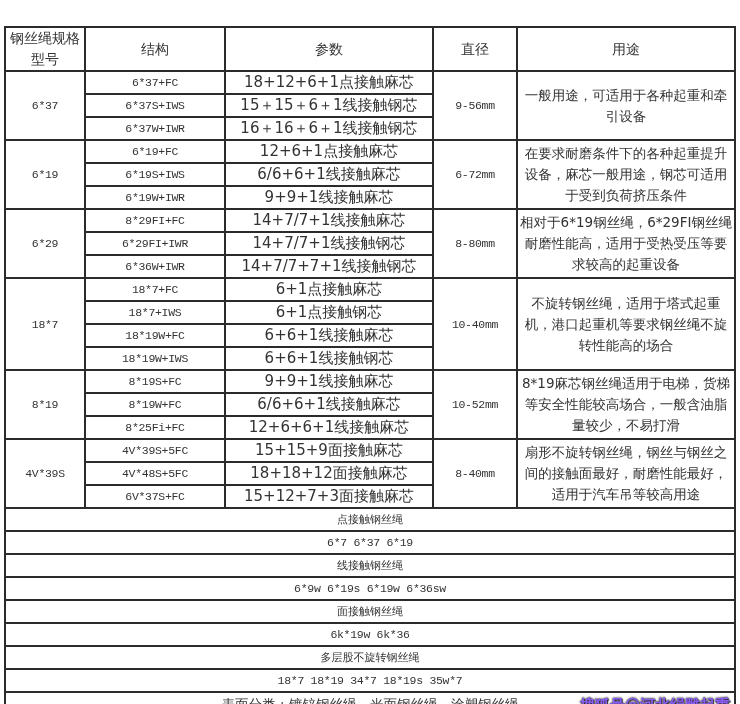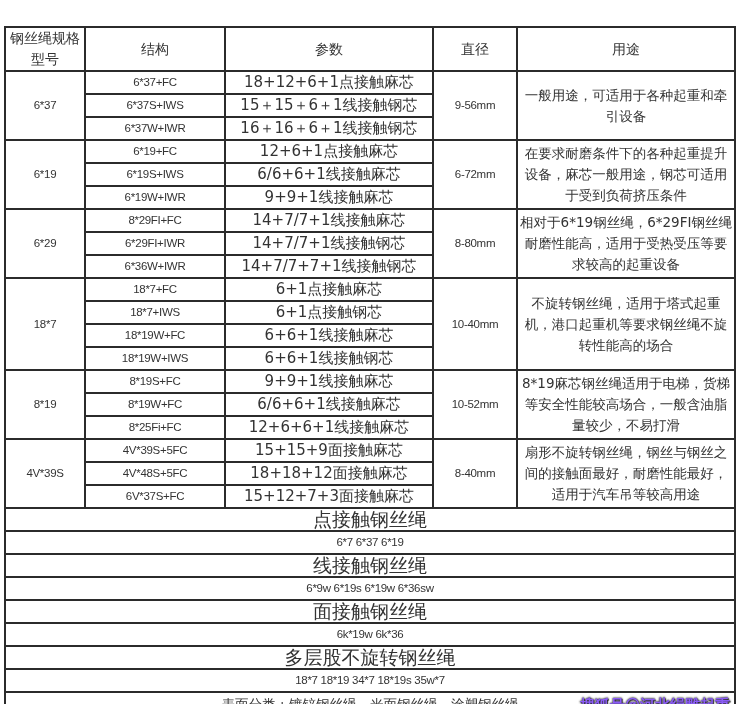--- a/index.html
+++ b/index.html
@@ -5,25 +5,25 @@
   html, body { margin: 0; padding: 0; background: #ffffff; }
   body { width: 740px; height: 704px; position: relative; overflow: hidden;
          font-family: "DejaVu Sans", "Liberation Sans", sans-serif; color: #333; }
   .wrap { position: absolute; left: 4px; top: 26px; width: 730px; }
   table.spec { border-collapse: collapse; width: 730px; table-layout: fixed; }
   table.spec td, table.spec th {
     border: 2px solid #2b2b2b; padding: 0 2px; text-align: center; vertical-align: middle;
     font-weight: normal; color: #333; line-height: 21px;
   }
   th { font-size: 14px; height: 41px; line-height: 19px; }
-  td.mono { font-family: Liberation Sans, sans-serif; font-size: 11.5px; letter-spacing: -0.3px; margin-left: 36px; }
+  td.mono { font-family: Liberation Mono, monospace; font-size: 11.5px; letter-spacing: -0.3px; margin-left: 36px; }
   td.cn { font-size: 15px; }
   td.use { font-size: 13.5px; line-height: 23px; padding: 0 3px; }
   tr.sub td { height: 21px; }
-  td.full { font-size: 19px; height: 21px; }
+  td.full { font-size: 11px; height: 21px; }
   td.full.mono { font-size: 11.5px; }
   td.footer { height: 23px; font-size: 13.5px; position: relative; border-radius: 9px; }
   .watermark { position: absolute; right: 4px; top: 2px; font-size: 15px; font-weight: bold;
                color: #8b5cf6; text-shadow: 0 0 2px #333, 0 0 2px #333, 1px 1px 1px #222; letter-spacing: 0px; }
 </style>
 </head>
 <body>
 
 <div class="wrap">
 <table class="spec">

